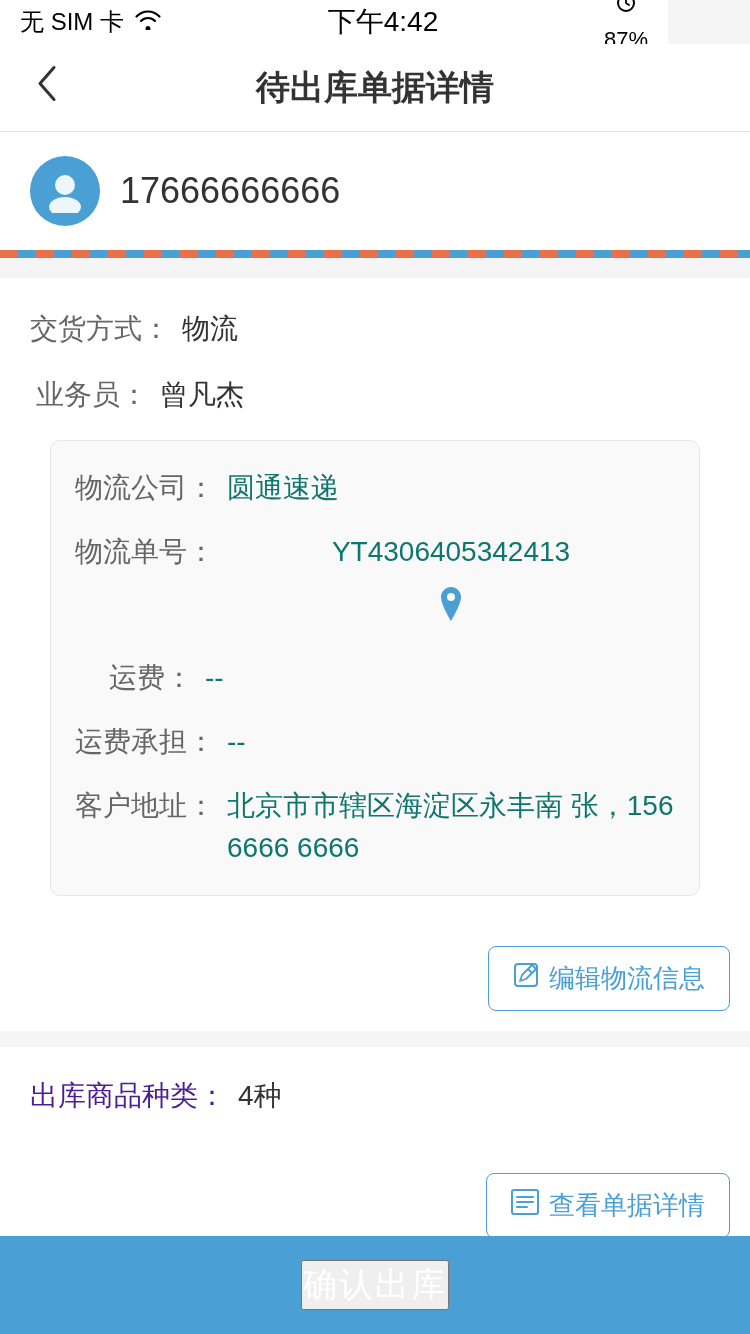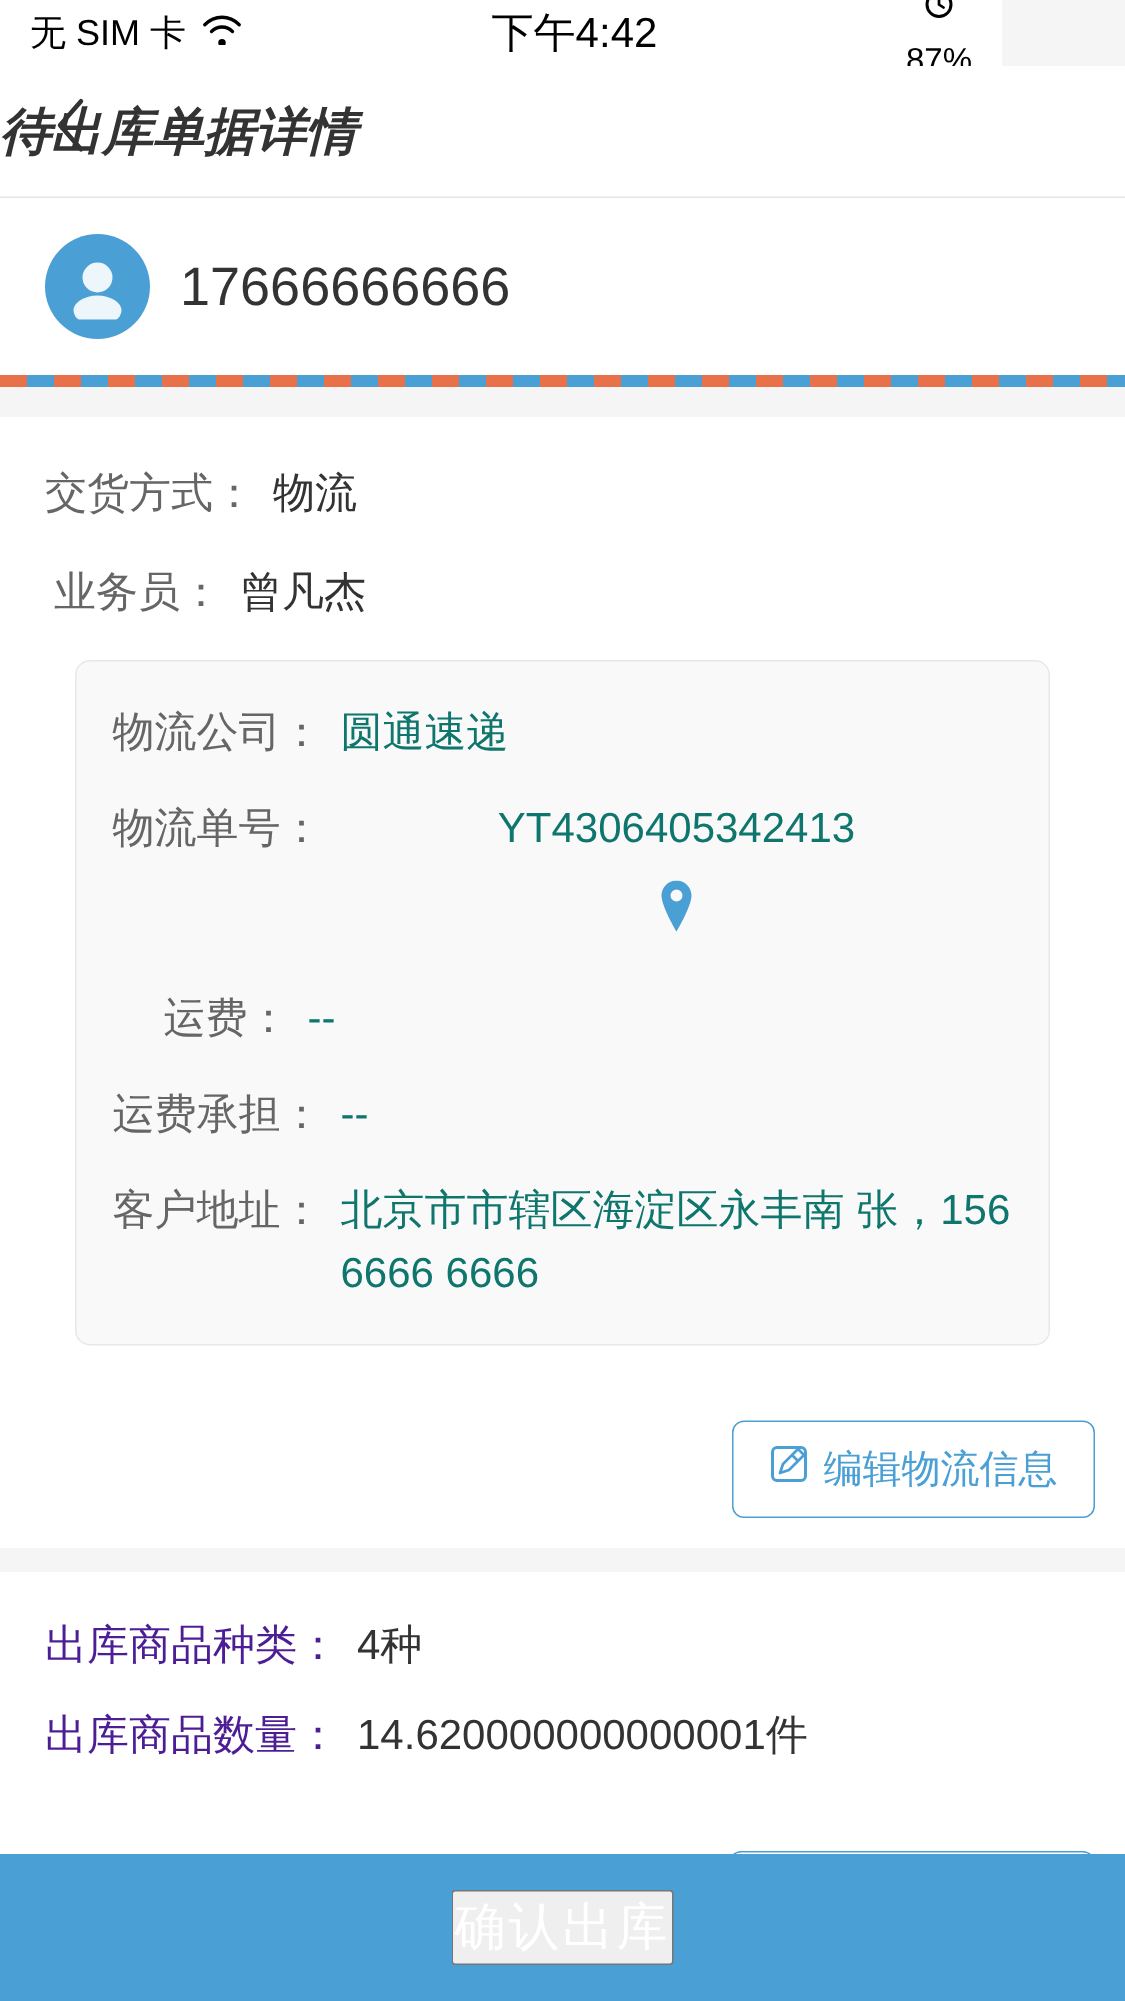--- a/index.html
+++ b/index.html
@@ -29,23 +29,23 @@
     .status-center { font-size: 28px; font-weight: 500; }
     .status-right { display: flex; align-items: center; gap: 8px; font-size: 22px; flex-direction: column; }
 
     
     .nav-bar {
       width: 750px;
       height: 88px;
       background: #fff;
       display: flex;
       align-items: center;
+      justify-content: center;
       position: relative;
       border-bottom: 1px solid #e5e5e5;
-      font-style: italic;
     }
     .nav-back {
       position: absolute;
       left: 24px;
       top: 50%;
       transform: translateY(-50%);
       font-size: 36px;
       color: #333;
       cursor: pointer;
       padding: 10px;
@@ -376,24 +376,20 @@
     </button>
   </div>
 
   <div class="section-divider"></div>
 
   <div class="goods-section">
     <div class="goods-row">
       <span class="goods-label">出库商品种类：</span>
       <span class="goods-value">4种</span>
     </div>
-    <div class="goods-row">
-      <span class="goods-label">出库商品数量：</span>
-      <span class="goods-value">14.620000000000001件</span>
-    </div>
   </div>
 
   <div class="view-detail-row">
     <button class="view-detail-btn">
       <span>
         <svg width="28" height="26" viewBox="0 0 28 26">
           <rect x="1" y="1" width="26" height="24" rx="2" fill="none" stroke="#4a9fd4" stroke-width="2"></rect>
           <line x1="6" y1="8" x2="22" y2="8" stroke="#4a9fd4" stroke-width="2" stroke-linecap="round"></line>
           <line x1="6" y1="13" x2="22" y2="13" stroke="#4a9fd4" stroke-width="2" stroke-linecap="round"></line>
           <line x1="6" y1="18" x2="16" y2="18" stroke="#4a9fd4" stroke-width="2" stroke-linecap="round"></line>

